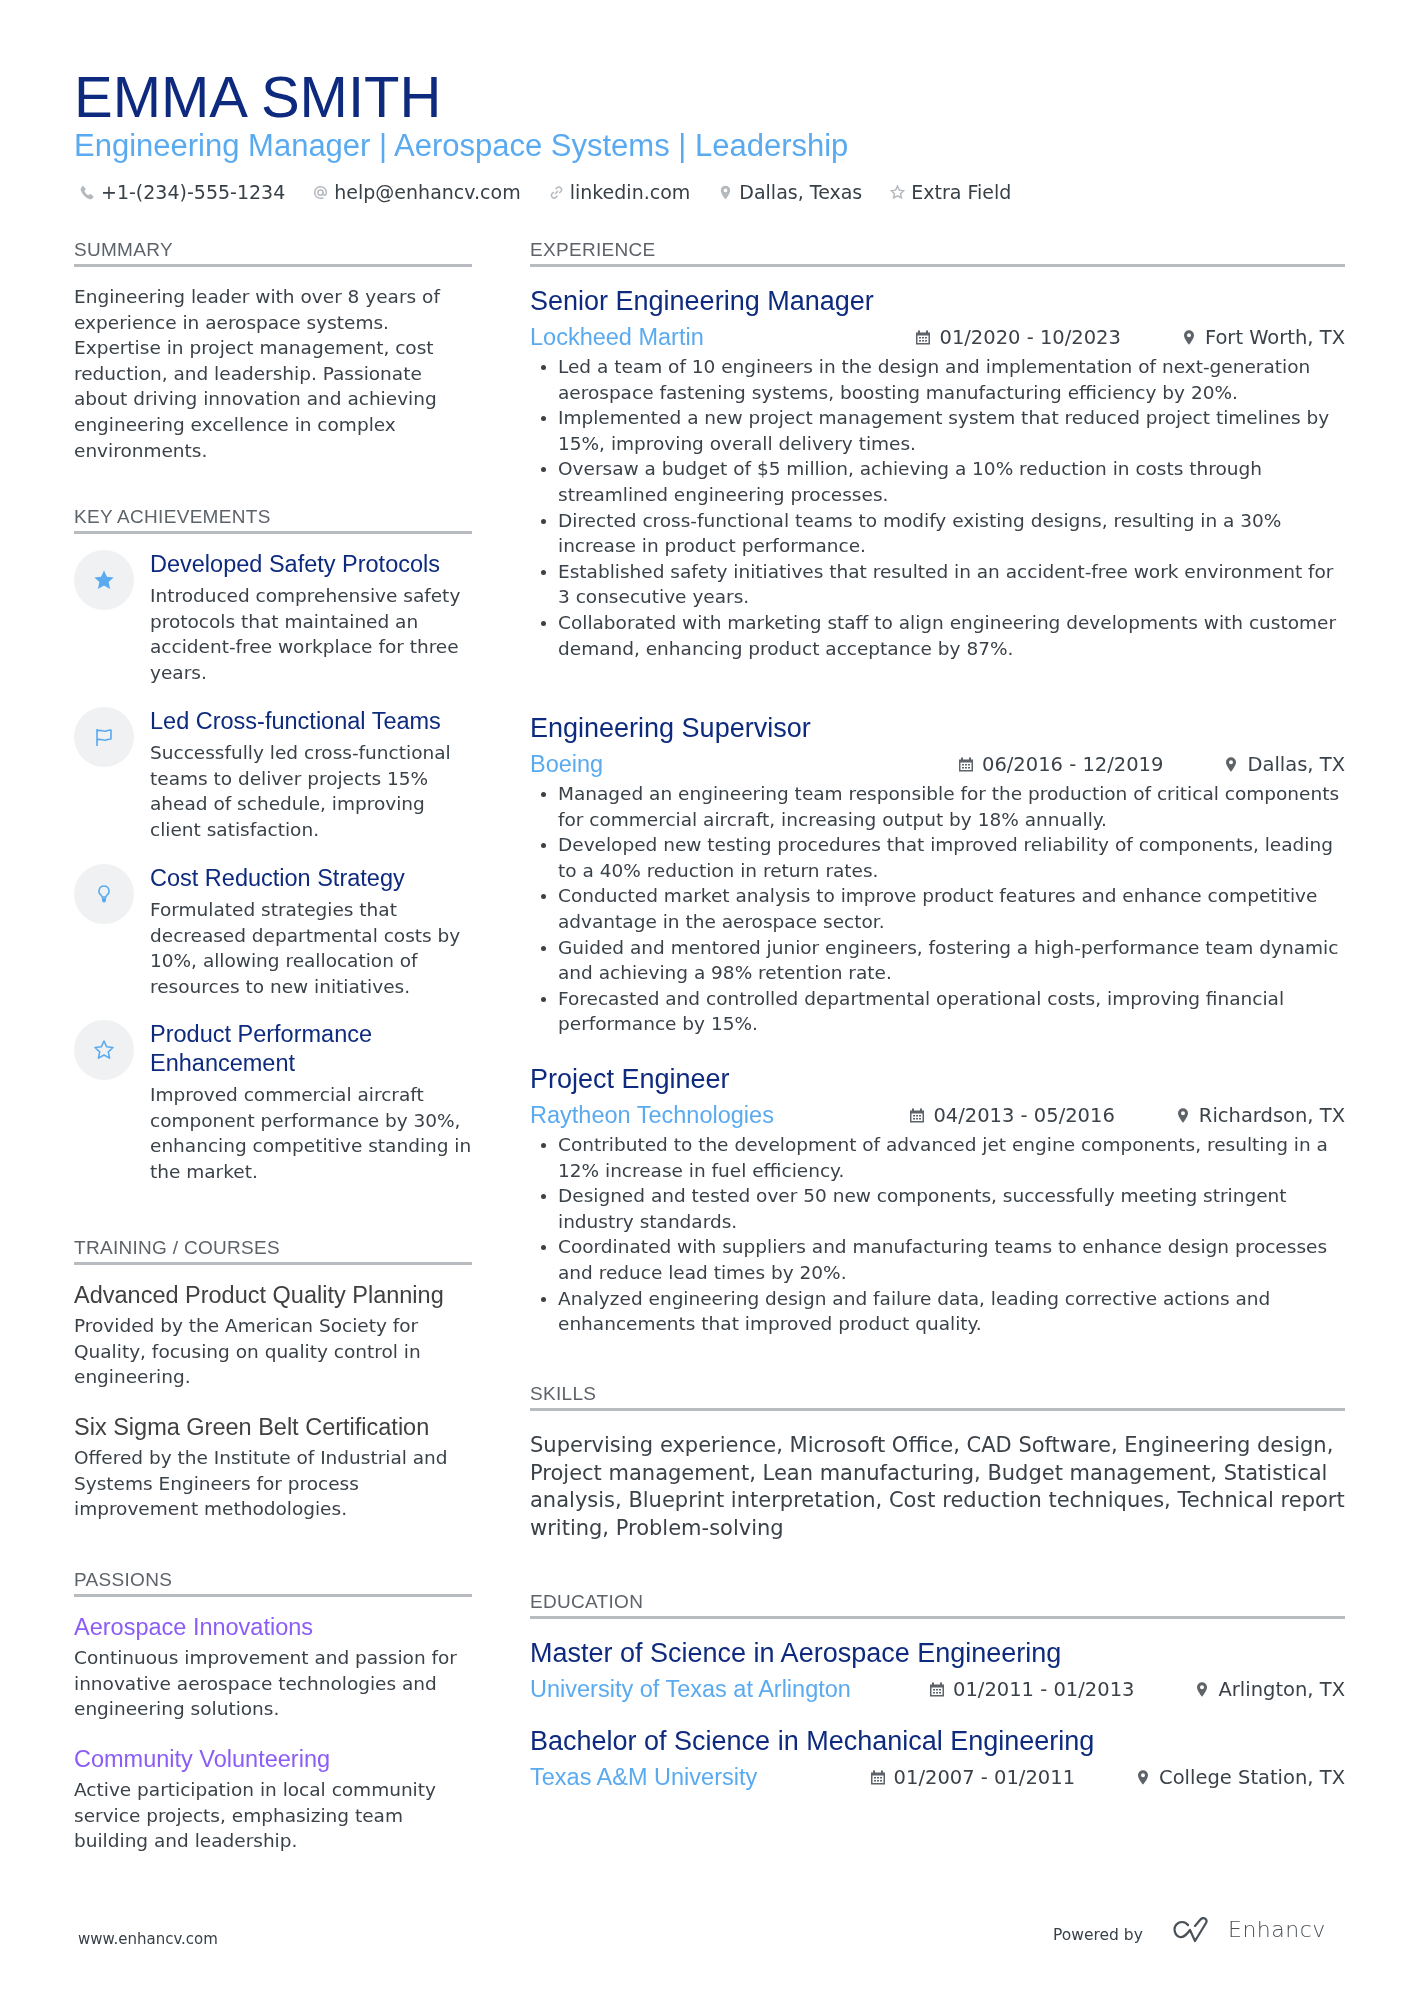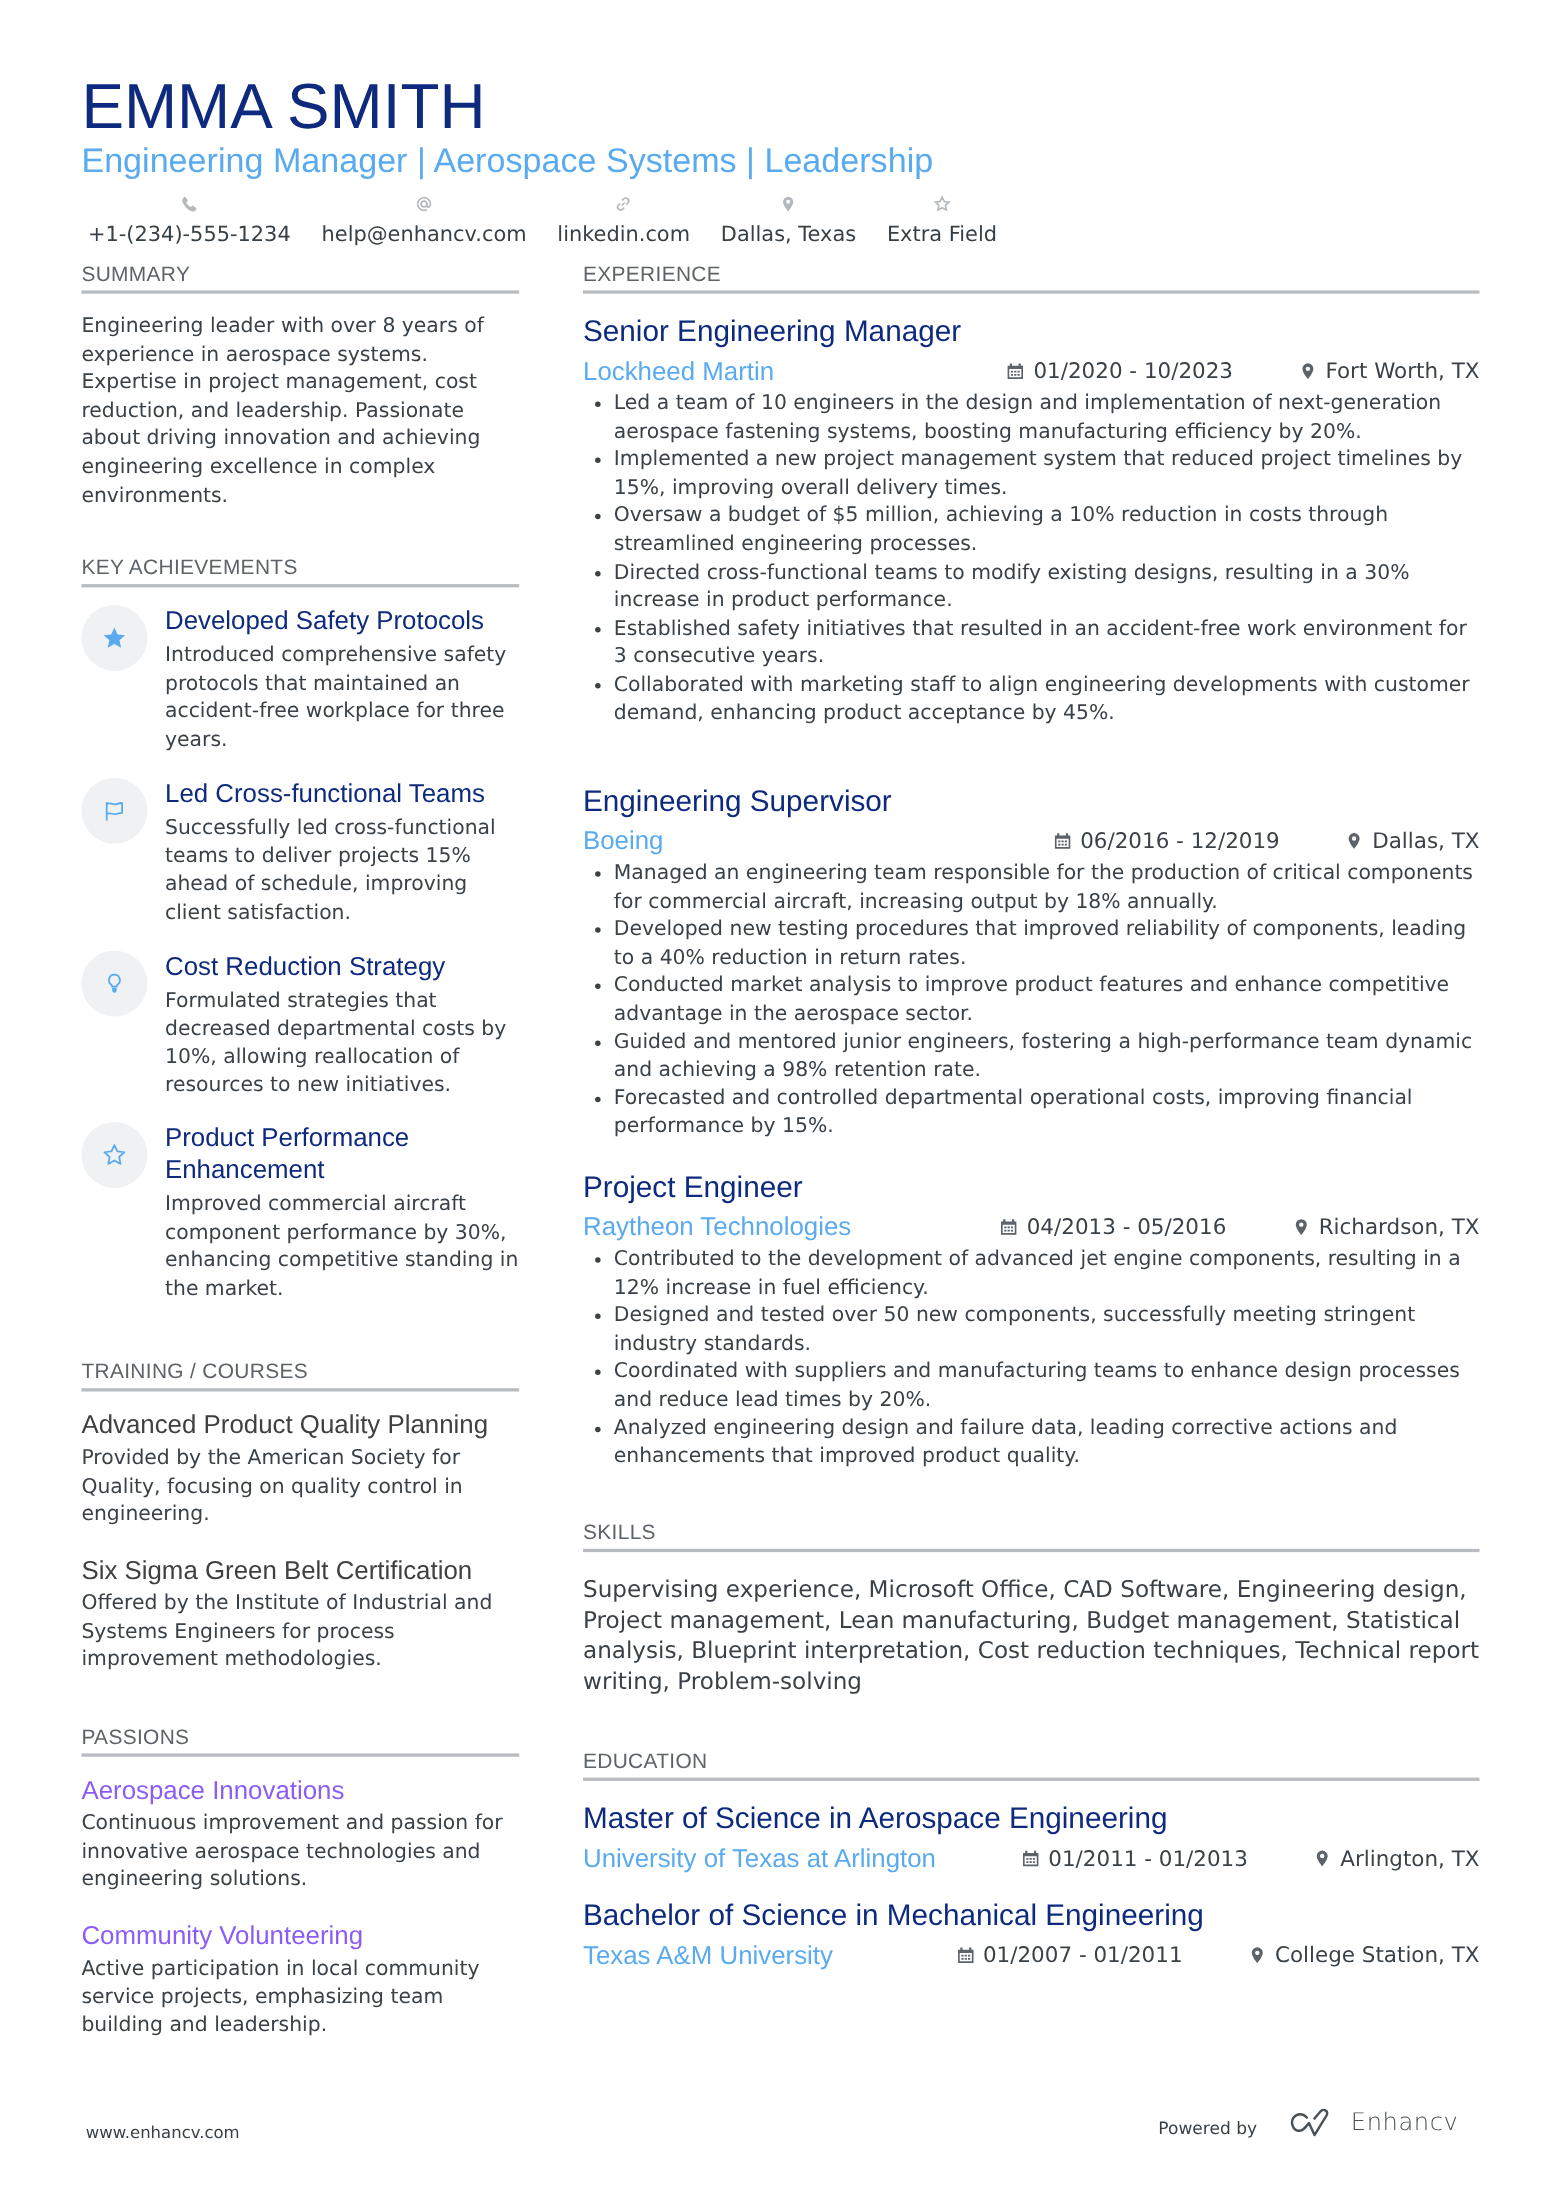--- a/index.html
+++ b/index.html
@@ -3,21 +3,21 @@
 <meta charset="utf-8">
 <style>
   * { box-sizing: border-box; margin: 0; padding: 0; }
   html, body { width: 1410px; height: 1995px; background: #ffffff; overflow: hidden; }
   body { position: relative; font-family: "DejaVu Sans", sans-serif; color: #384047; }
   .abs { position: absolute; }
 
   .name { left: 74px; top: 64px; font-family: "Liberation Sans", sans-serif; font-size: 58px; color: #0d2a7e; letter-spacing: 0px; line-height: 66px; white-space: nowrap; }
   .headline { left: 74px; top: 126px; font-family: "Liberation Sans", sans-serif; font-size: 31px; color: #5aaaf0; line-height: 40px; white-space: nowrap; }
   .contacts { left: 80px; top: 178px; display: flex; gap: 28px; font-size: 19px; line-height: 28px; color: #384047; white-space: nowrap; }
-  .contact { display: flex; align-items: center; gap: 6px; flex-direction: column; }
+  .contact { display: flex; align-items: center; gap: 6px; }
   .contact svg { width: 15px; height: 15px; fill: #b4b9be; }
   .contact .stroke { fill: none; stroke: #b4b9be; stroke-width: 1.6; }
 
   .sec-head { position: absolute; font-family: "Liberation Sans", sans-serif; font-size: 19px; color: #5d6369; letter-spacing: 0.3px; text-transform: uppercase; line-height: 24px; }
   .sec-rule { position: absolute; height: 3px; background: #b8bcc1; }
 
   .body-text { font-size: 18.5px; line-height: 25.6px; color: #3a4148; }
 
   .left-col { left: 74px; width: 398px; }
   .right-col { left: 530px; width: 815px; }
@@ -169,21 +169,21 @@
         <span>Fort Worth, TX</span>
       </span>
     </span>
   </div>
   <ul class="bullets">
     <li>Led a team of 10 engineers in the design and implementation of next-generation aerospace fastening systems, boosting manufacturing efficiency by 20%.</li>
     <li>Implemented a new project management system that reduced project timelines by 15%, improving overall delivery times.</li>
     <li>Oversaw a budget of $5 million, achieving a 10% reduction in costs through streamlined engineering processes.</li>
     <li>Directed cross-functional teams to modify existing designs, resulting in a 30% increase in product performance.</li>
     <li>Established safety initiatives that resulted in an accident-free work environment for 3 consecutive years.</li>
-    <li>Collaborated with marketing staff to align engineering developments with customer demand, enhancing product acceptance by 45%.</li>
+    <li>Collaborated with marketing staff to align engineering developments with customer demand, enhancing product acceptance by 87%.</li>
   </ul>
 </div>
 
 <div class="job" style="top:711px;">
   <div class="job-title">Engineering Supervisor</div>
   <div class="job-sub">
     <span class="company">Boeing</span>
     <span class="meta">
       <span class="meta-item">
         <svg viewBox="0 0 16 16">

